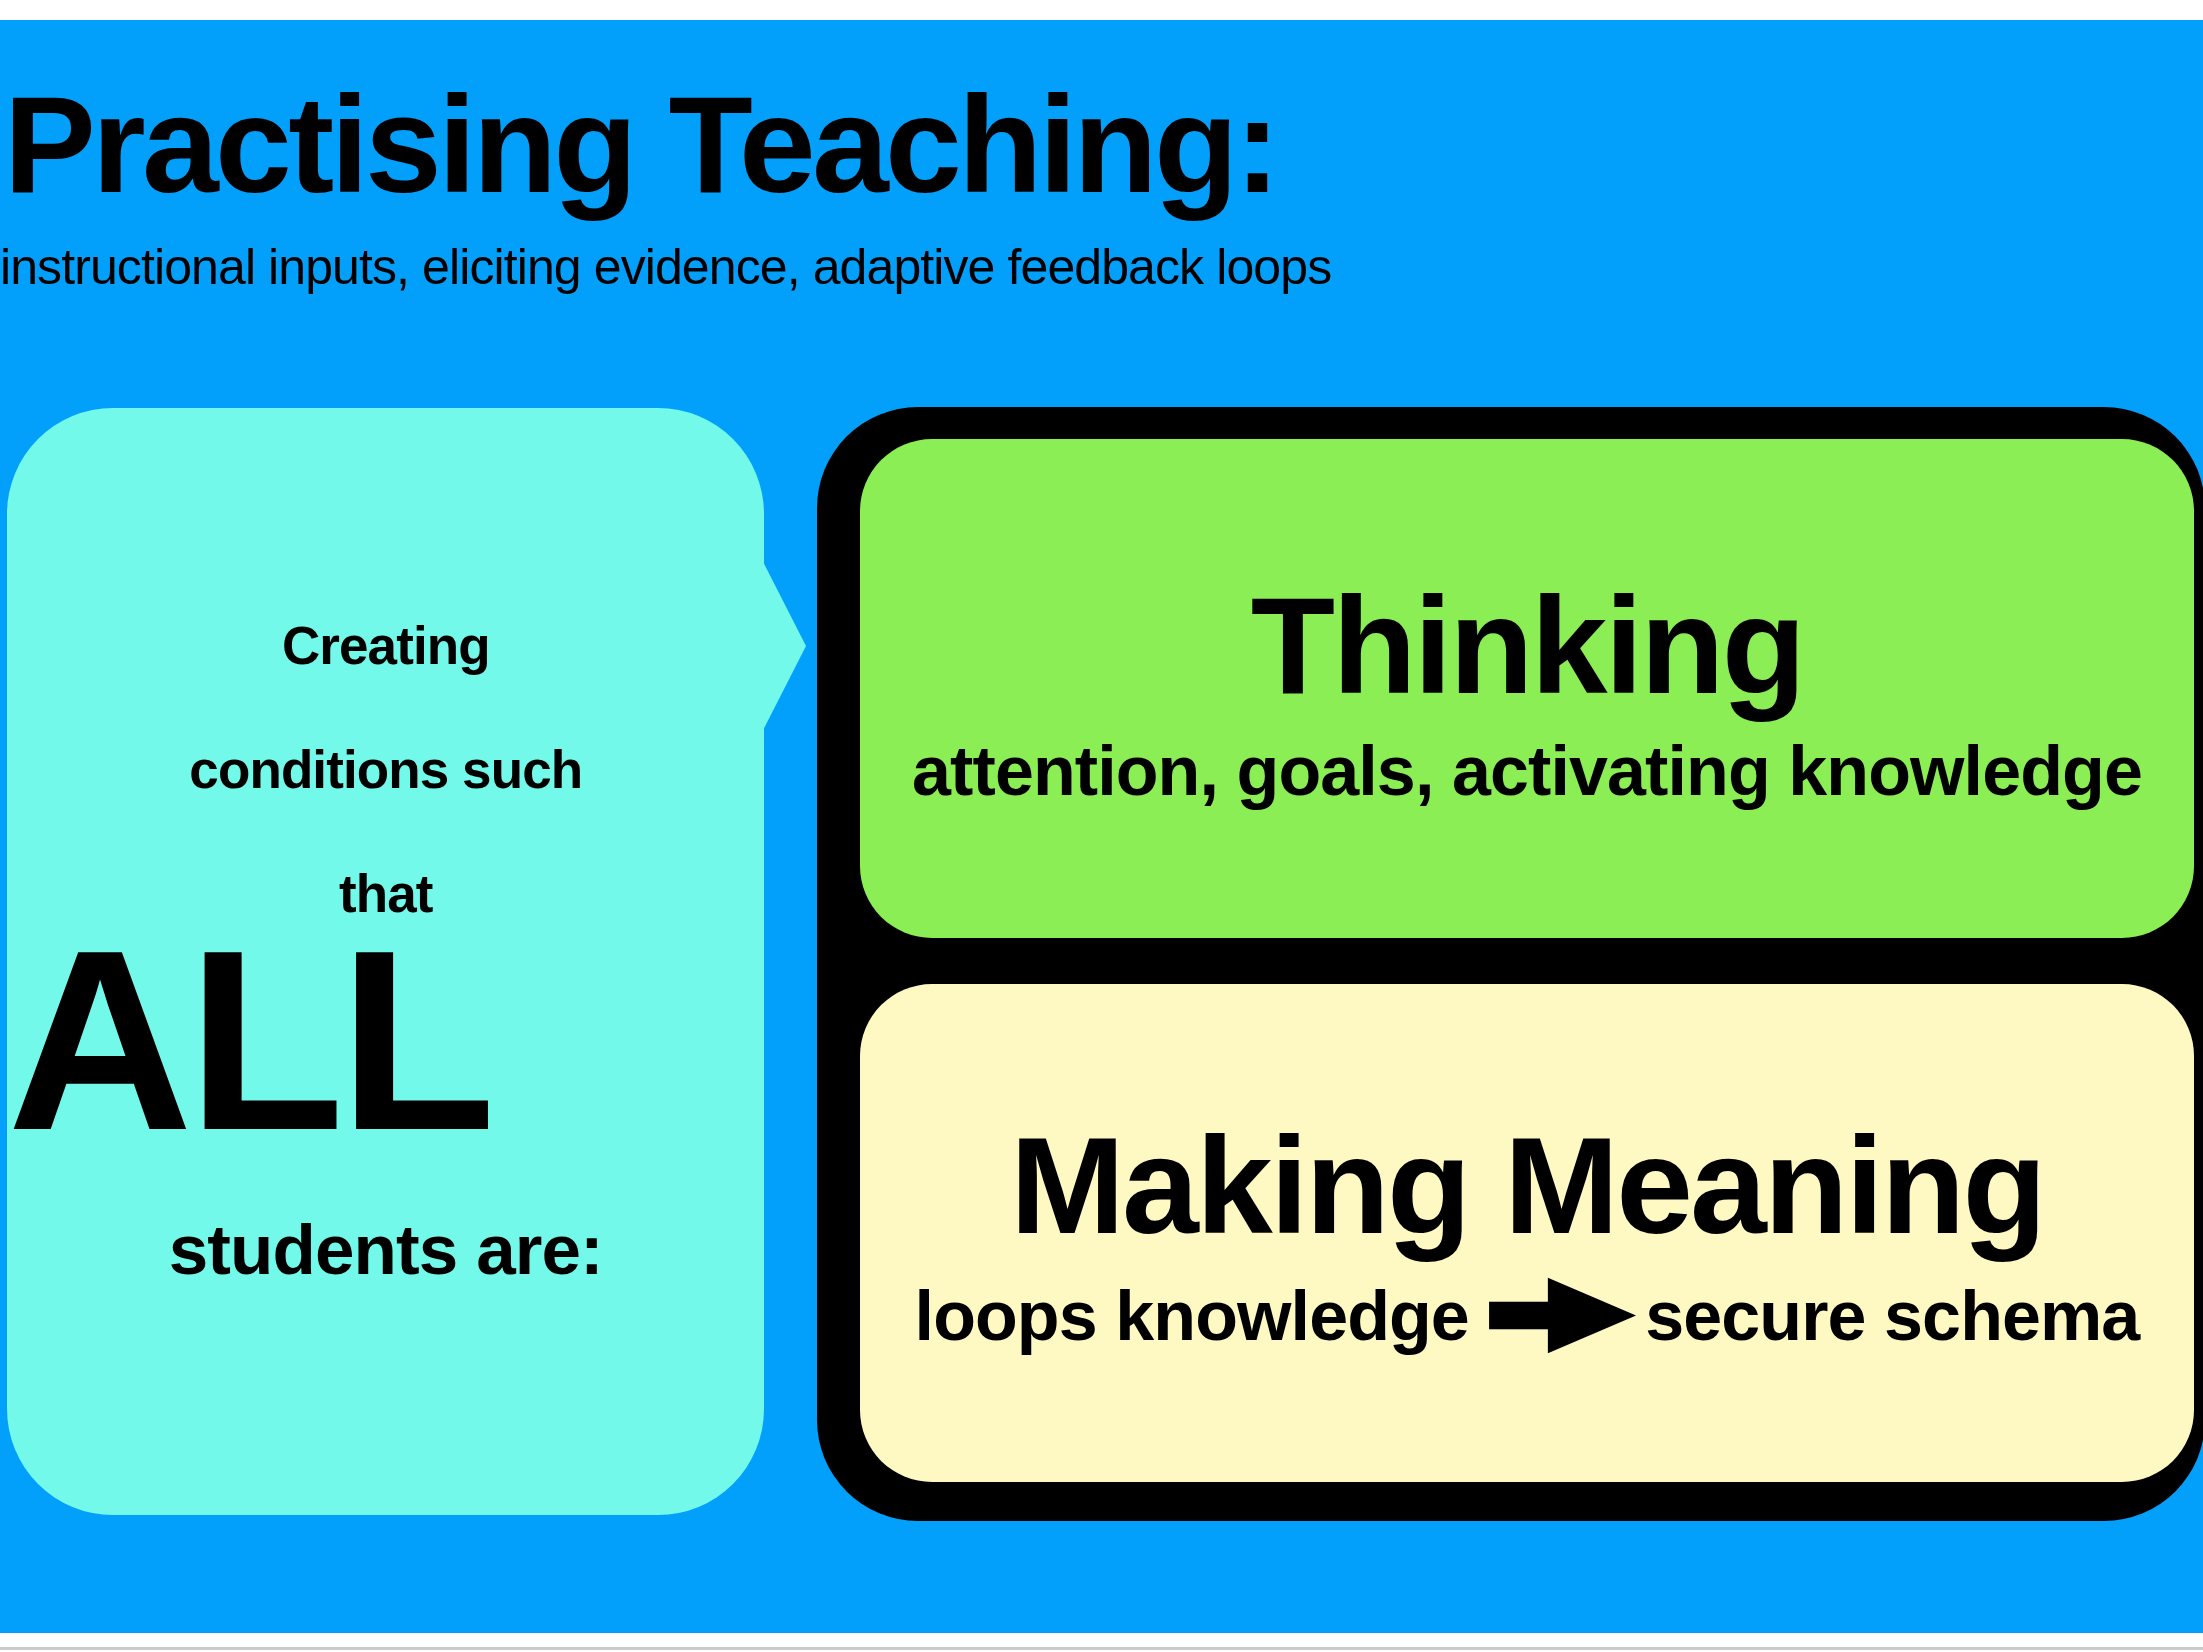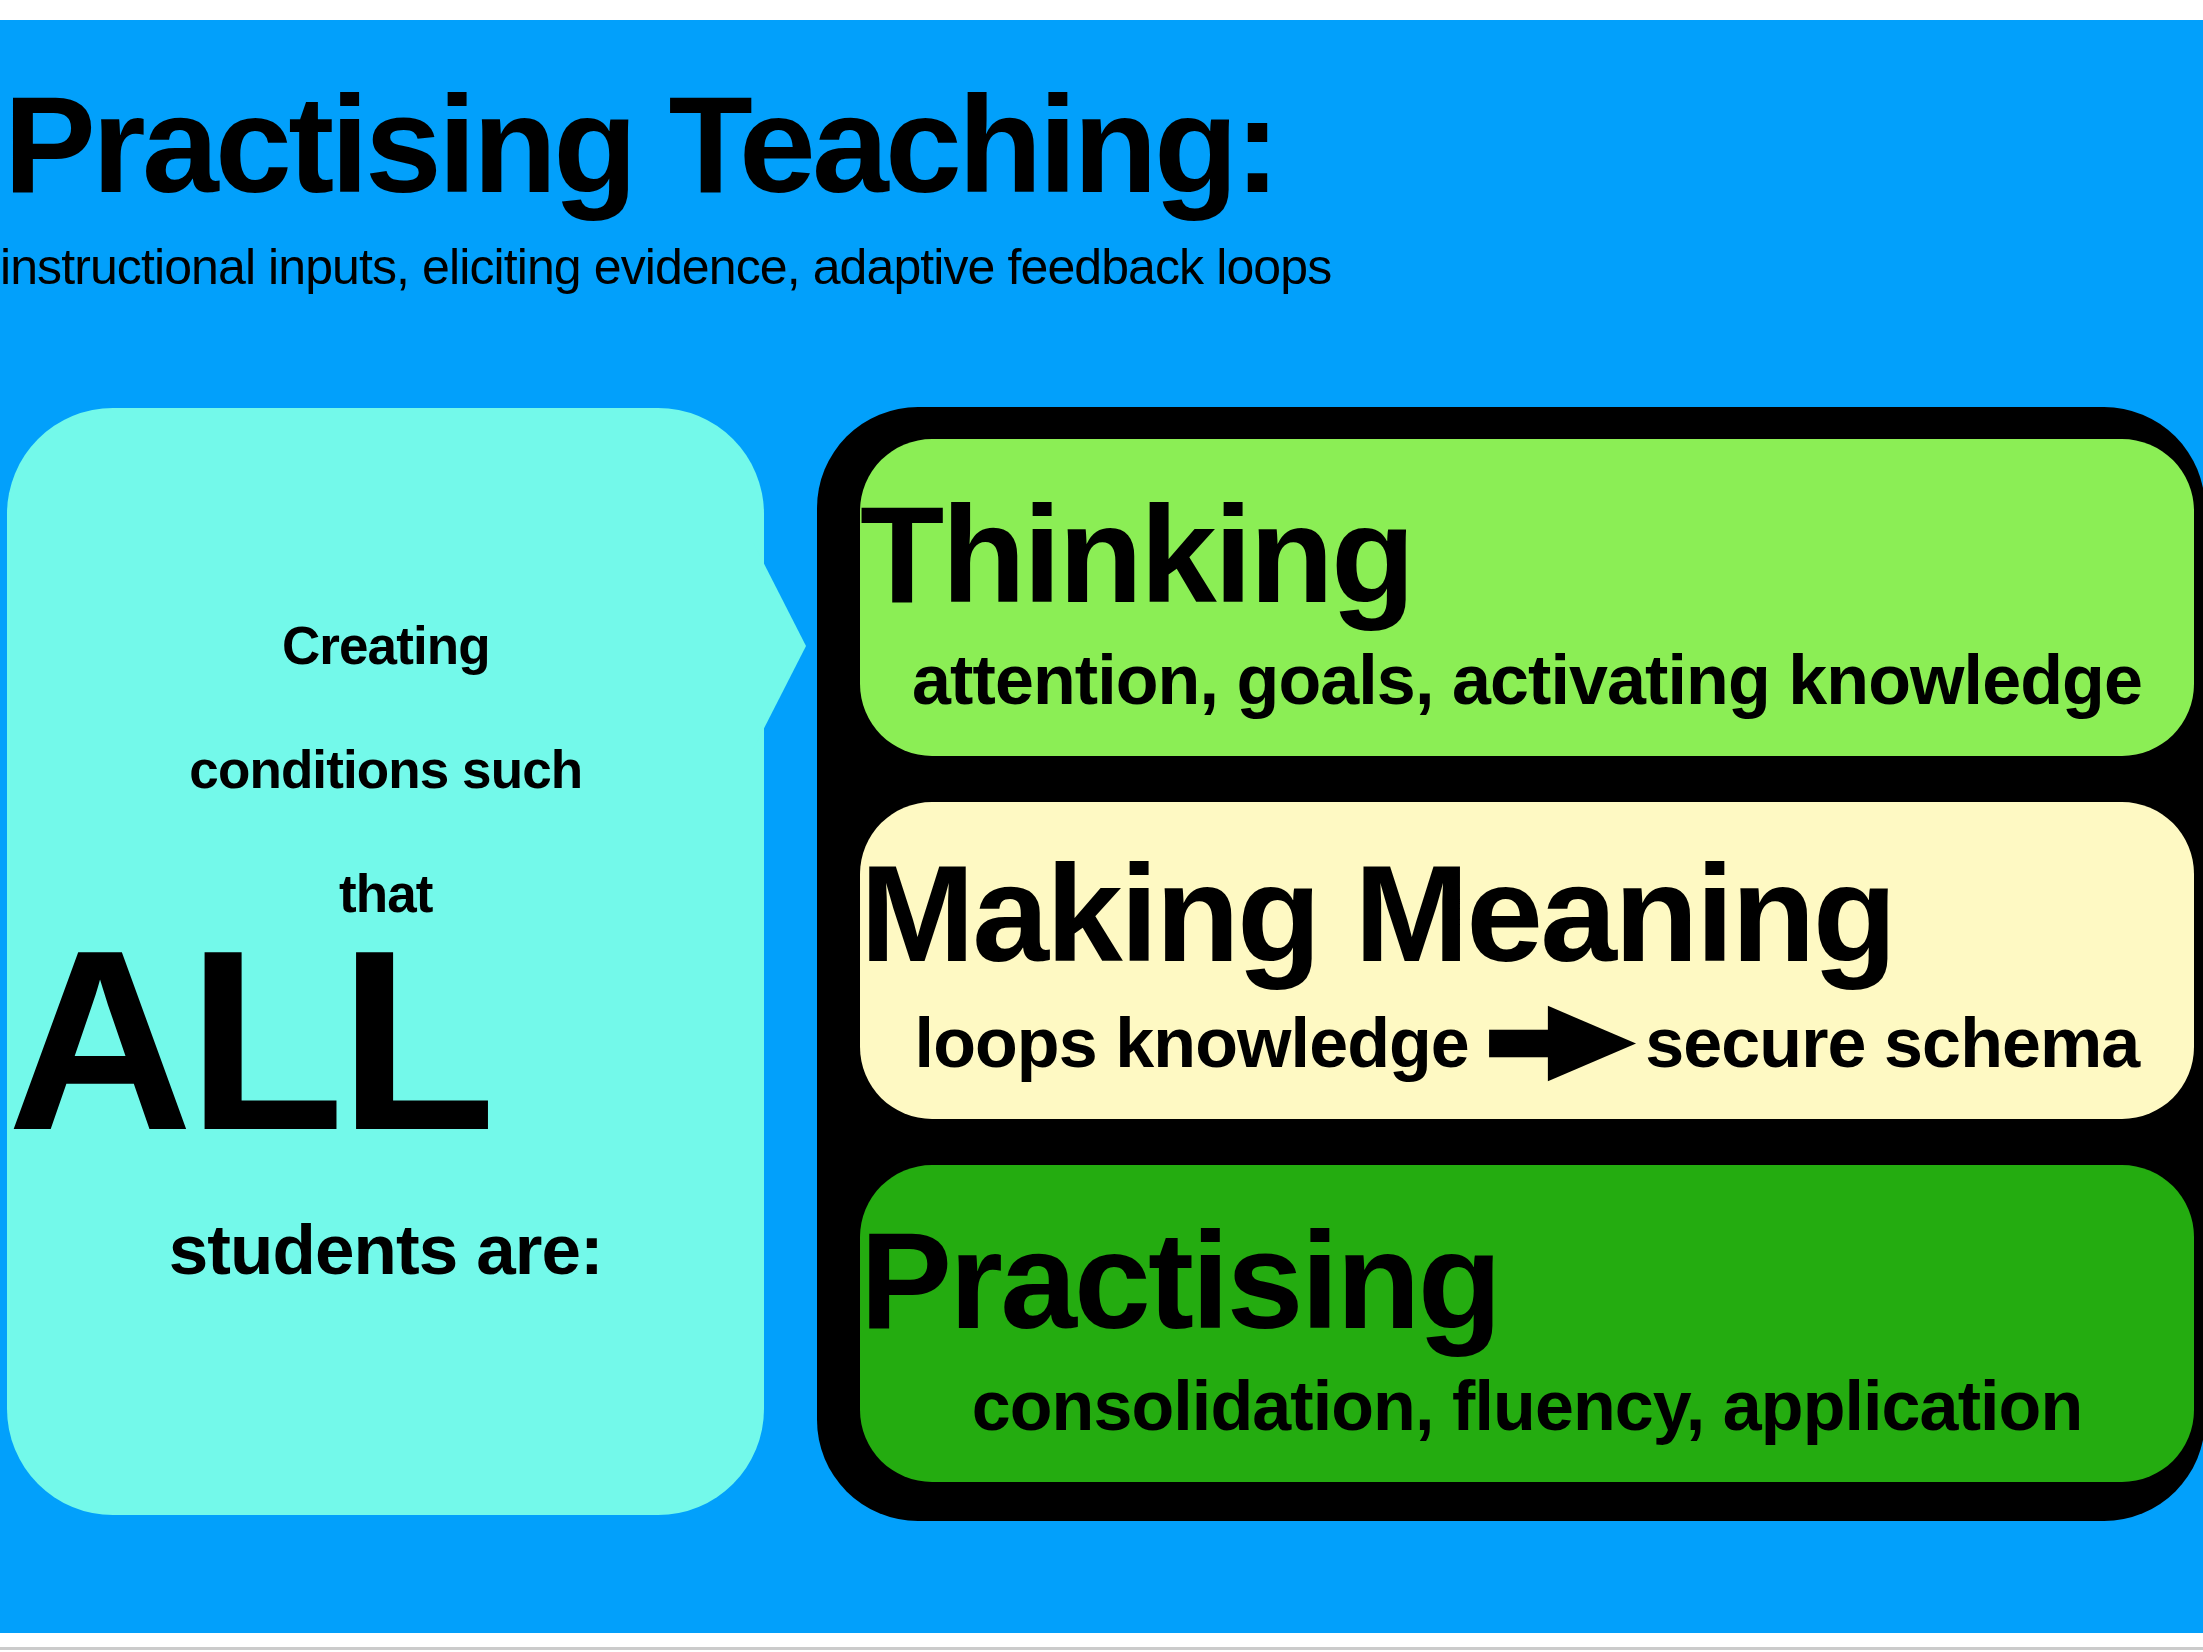--- a/index.html
+++ b/index.html
@@ -123,20 +123,21 @@
     padding: 32px 11px 39px 43px;
     display: flex;
     flex-direction: column;
     gap: 46px;
   }
   .stage-card {
     flex: 1 1 0;
     border-radius: 72px;
     display: flex;
     flex-direction: column;
+    align-items: center;
     justify-content: center;
     gap: 22px;
     padding-top: 5.5px;
     box-sizing: border-box;
     min-height: 0;
   }
   .stage-heading {
     margin: 0;
     font-size: 138px;
     line-height: 1;
@@ -200,24 +201,20 @@
         <p class="stage-subtitle">
           <span>loops knowledge</span>
           <svg class="arrow-icon" viewBox="0 0 162 86" xmlns="http://www.w3.org/2000/svg" aria-hidden="true">
             <rect x="0" y="28" width="68" height="30" fill="#000000"></rect>
             <polygon points="64,2 160,43 64,84" fill="#000000"></polygon>
           </svg>
           <span>secure schema</span>
         </p>
       </section>
 
-      <section class="stage-card" style="background-color: rgb(36, 172, 16);">
-        <h2 class="stage-heading">Practising</h2>
-        <p class="stage-subtitle">consolidation, fluency, application</p>
-      </section>
 
     </div>
   </div>
 
   <div class="frame-strip bottom"></div>
   <div class="frame-hairline"></div>
 
 </div>
 
 

